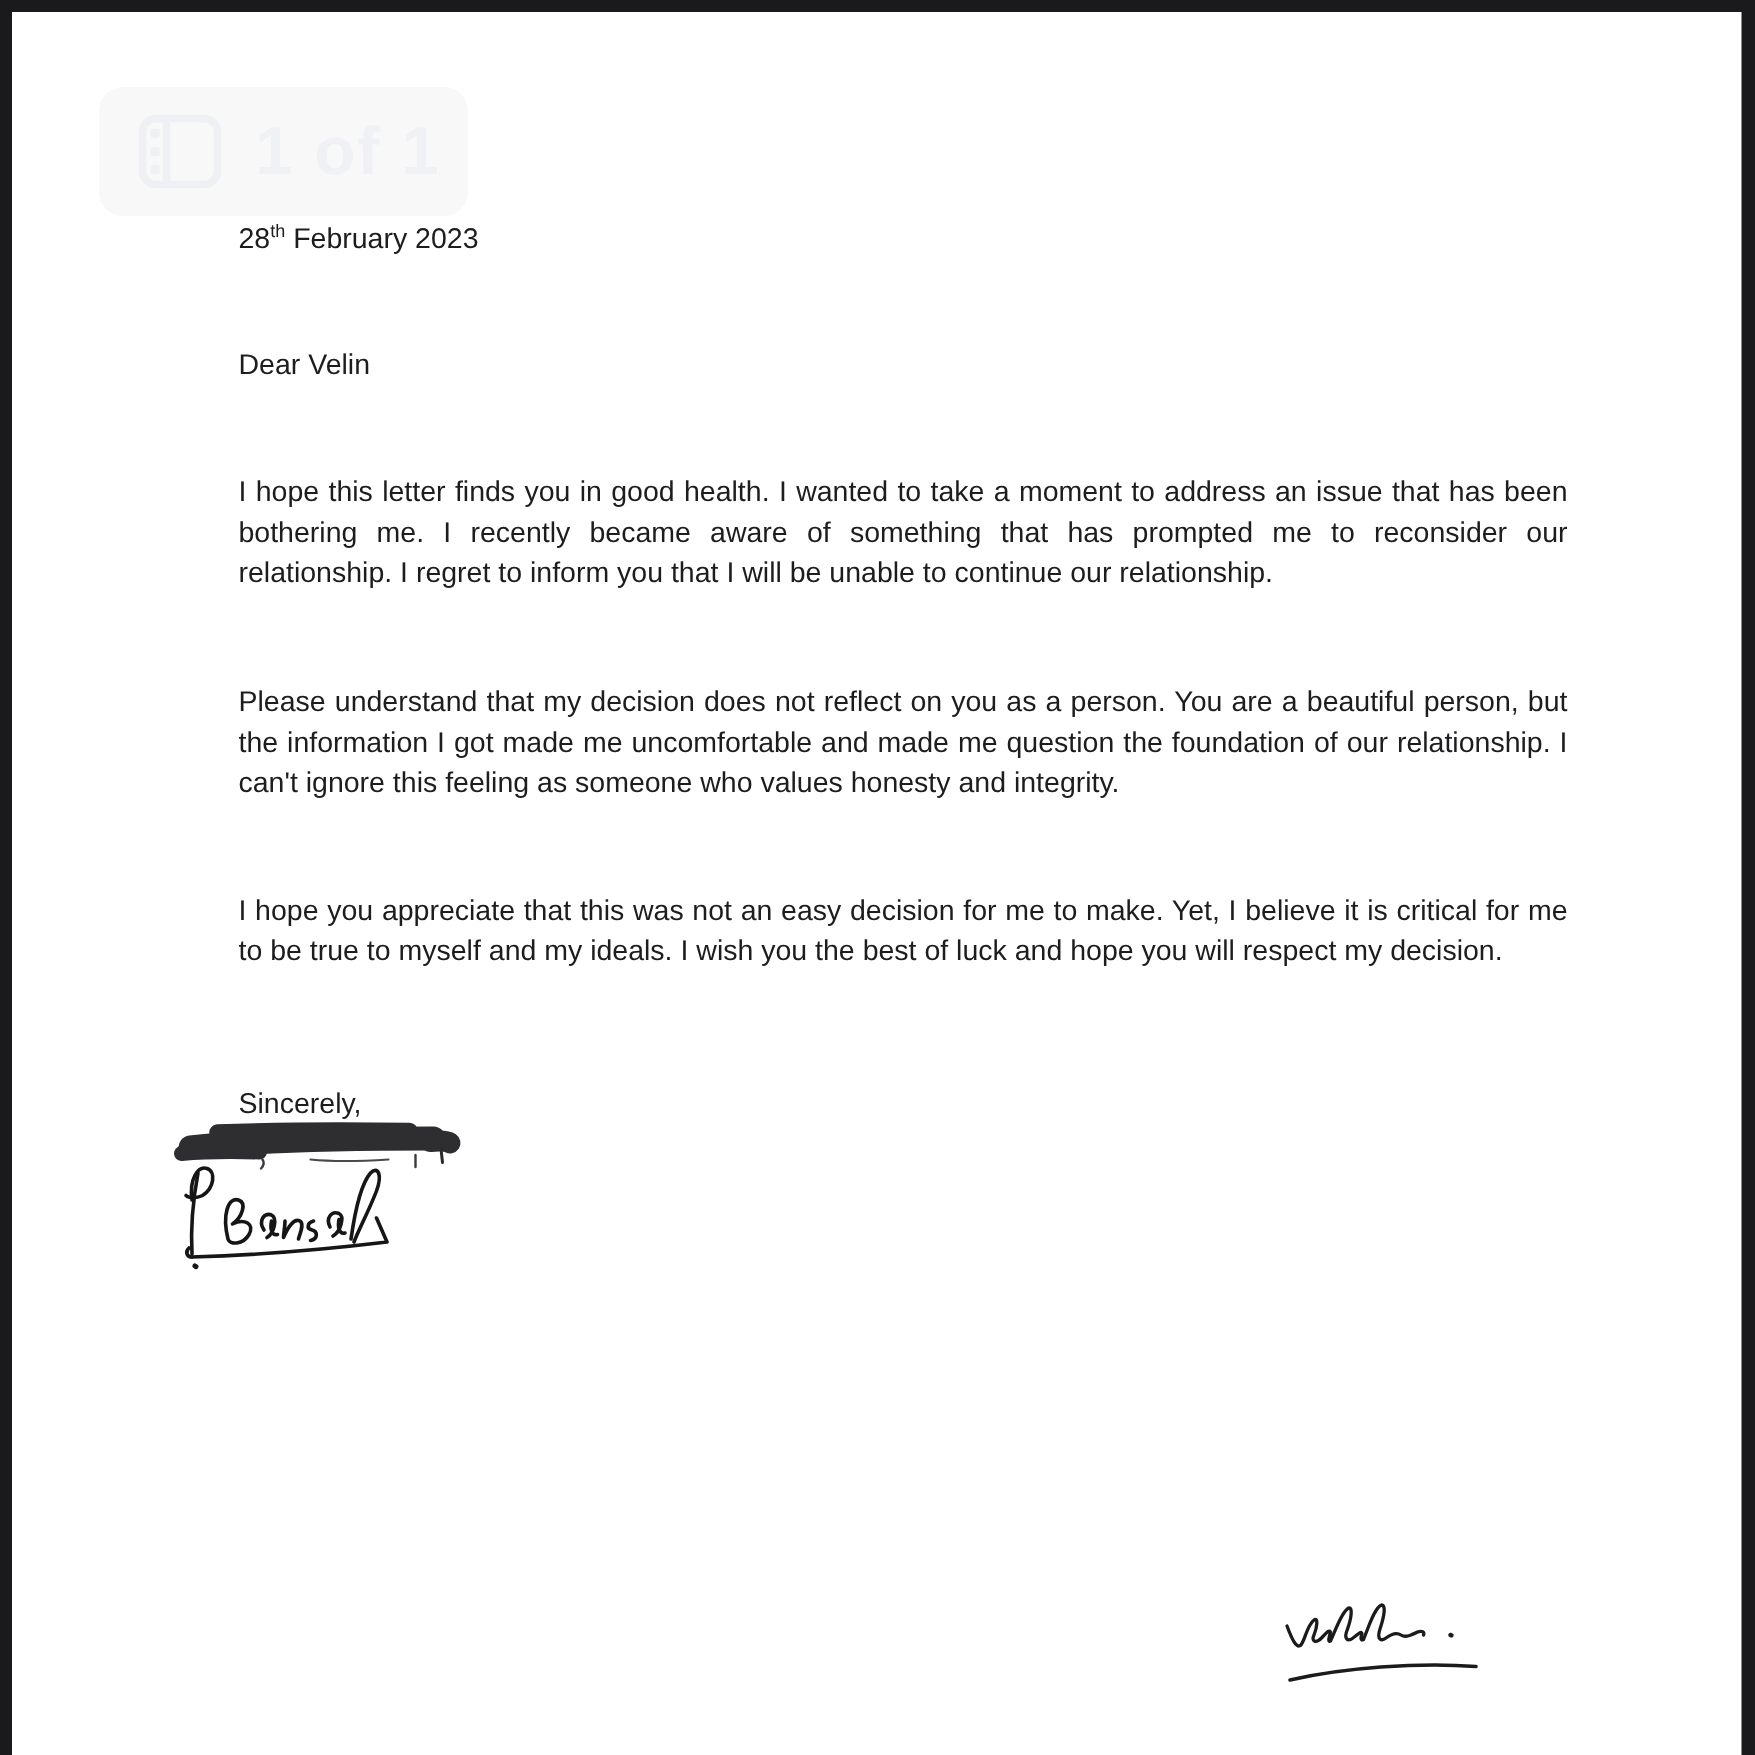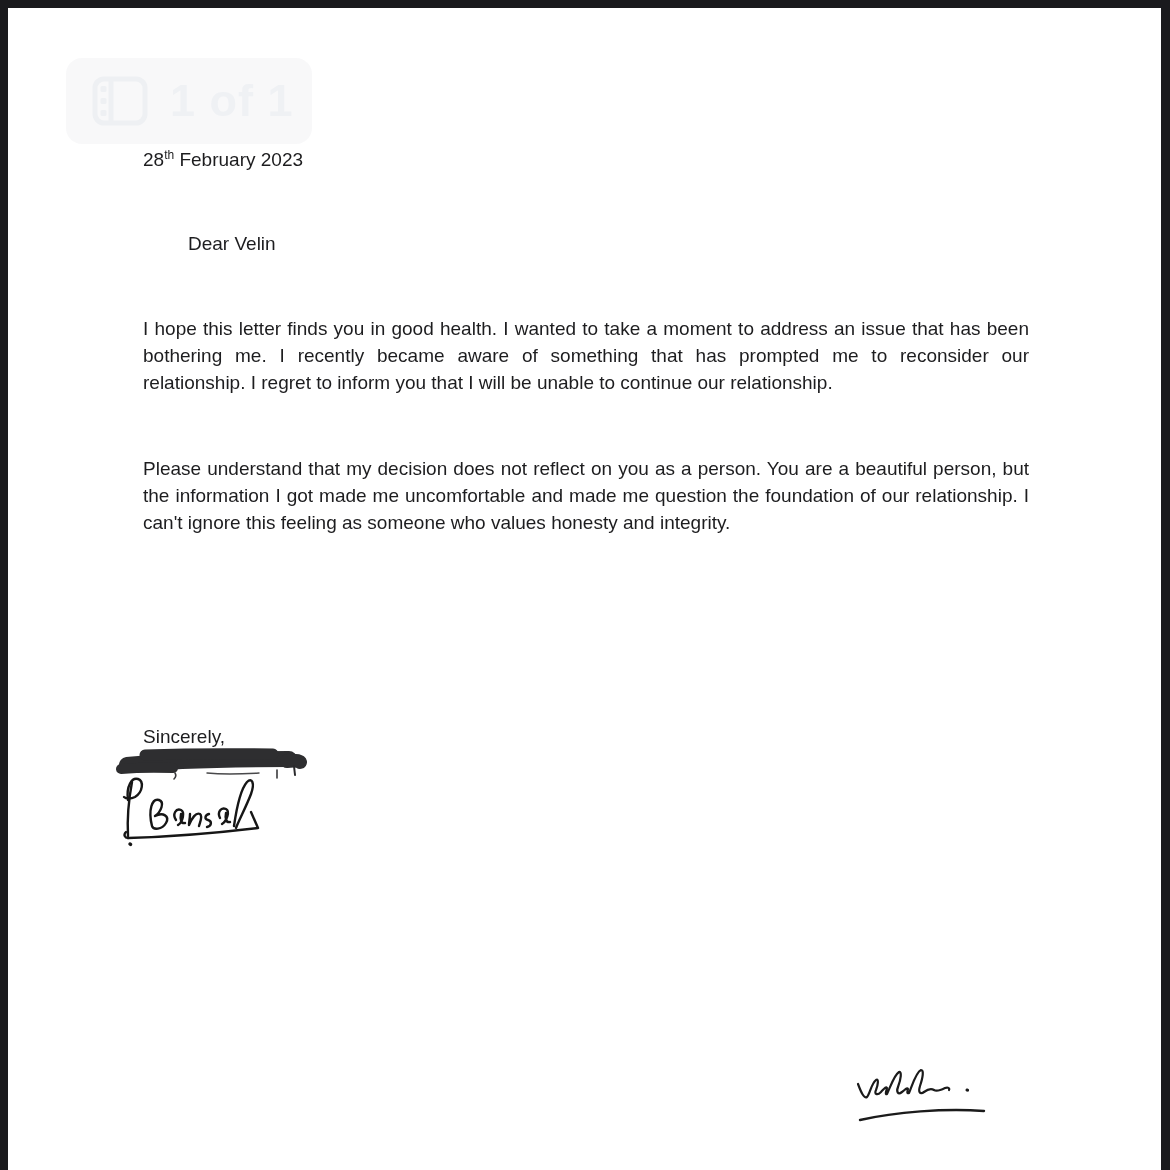--- a/index.html
+++ b/index.html
@@ -36,34 +36,34 @@
   .pi-label {
     font-size: 45px;
     font-weight: 600;
     color: #eff1f4;
     letter-spacing: 1px;
     white-space: nowrap;
   }
   
   .txt {
     position: absolute;
-    left: 135px;
+    left: 151px;
     width: 886px;
     font-size: 19px;
     line-height: 27px;
     color: #1d1d1f;
   }
   .para { text-align: justify; text-align-last: left; }
   .date-line sup {
     font-size: 12px;
     vertical-align: super;
     line-height: 0;
   }
   .date-line { top: 138px; }
-  .salutation { top: 222px; margin-left: 45px; }
+  .salutation { top: 222px; }
   .para-1 { top: 307px; }
   .para-2 { top: 447px; }
   .para-3 { top: 586px; }
   .closing { top: 699px; margin-top: 16px; }
   .redaction-svg   { position: absolute; left: 103px; top: 734px; }
   .sender-sig-svg  { position: absolute; left: 100px; top: 762px; }
   .recipient-sig-svg { position: absolute; left: 842px; top: 1054px; }
 </style>
 </head>
 <body>
@@ -85,20 +85,21 @@
     </div>
 
     <div class="txt date-line">
       <span>28</span><sup>th</sup><span> February 2023</span>
     </div>
 
     <div class="txt salutation">Dear Velin</div>
 
     <p class="txt para para-2">Please understand that my decision does not reflect on you as a person. You are a beautiful person, but the information I got made me uncomfortable and made me question the foundation of our relationship. I can't ignore this feeling as someone who values honesty and integrity.</p>
     <p class="txt para para-1">I hope this letter finds you in good health. I wanted to take a moment to address an issue that has been bothering me. I recently became aware of something that has prompted me to reconsider our relationship. I regret to inform you that I will be unable to continue our relationship.</p>
+    <p class="txt para para-3">I hope you appreciate that this was not an easy decision for me to make. Yet, I believe it is critical for me to be true to myself and my ideals. I wish you the best of luck and hope you will respect my decision.</p>
 
     <div class="txt closing">Sincerely,</div>
 
     <span class="redaction-svg">
       <svg width="202" height="42" viewBox="0 0 202 42" fill="none" stroke="#2e2e30" stroke-linecap="round" stroke-linejoin="round">
         <path d="M16 23 Q70 17 178 17" stroke-width="16"></path>
         <path d="M34 13 Q90 11 162 12" stroke-width="11"></path>
         <path d="M10 27 Q32 25 62 26" stroke-width="10"></path>
         <path d="M176 19 Q186 18 189 20" stroke-width="14"></path>
         <path d="M183 24 L184 33" stroke="#2a2a2c" stroke-width="2"></path>

